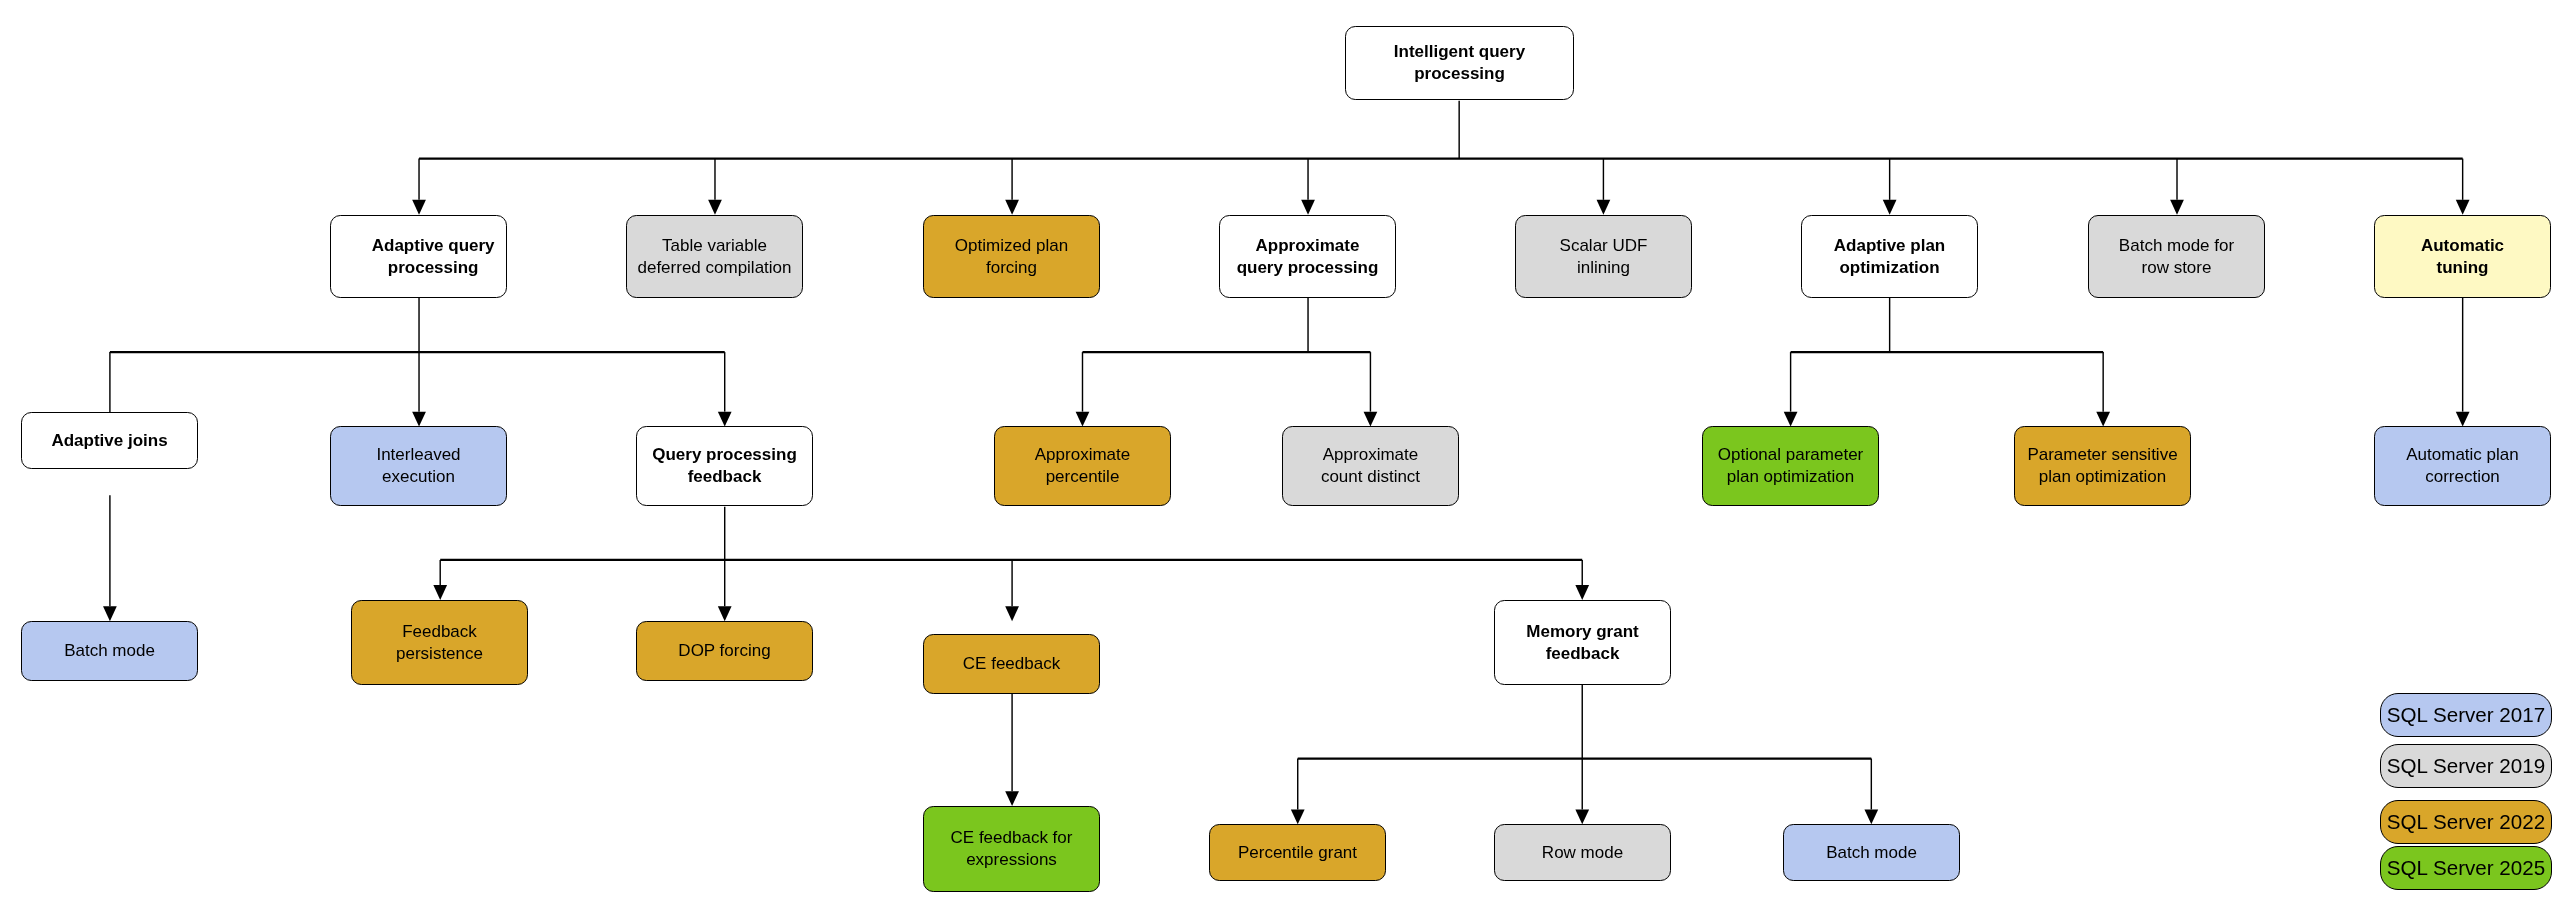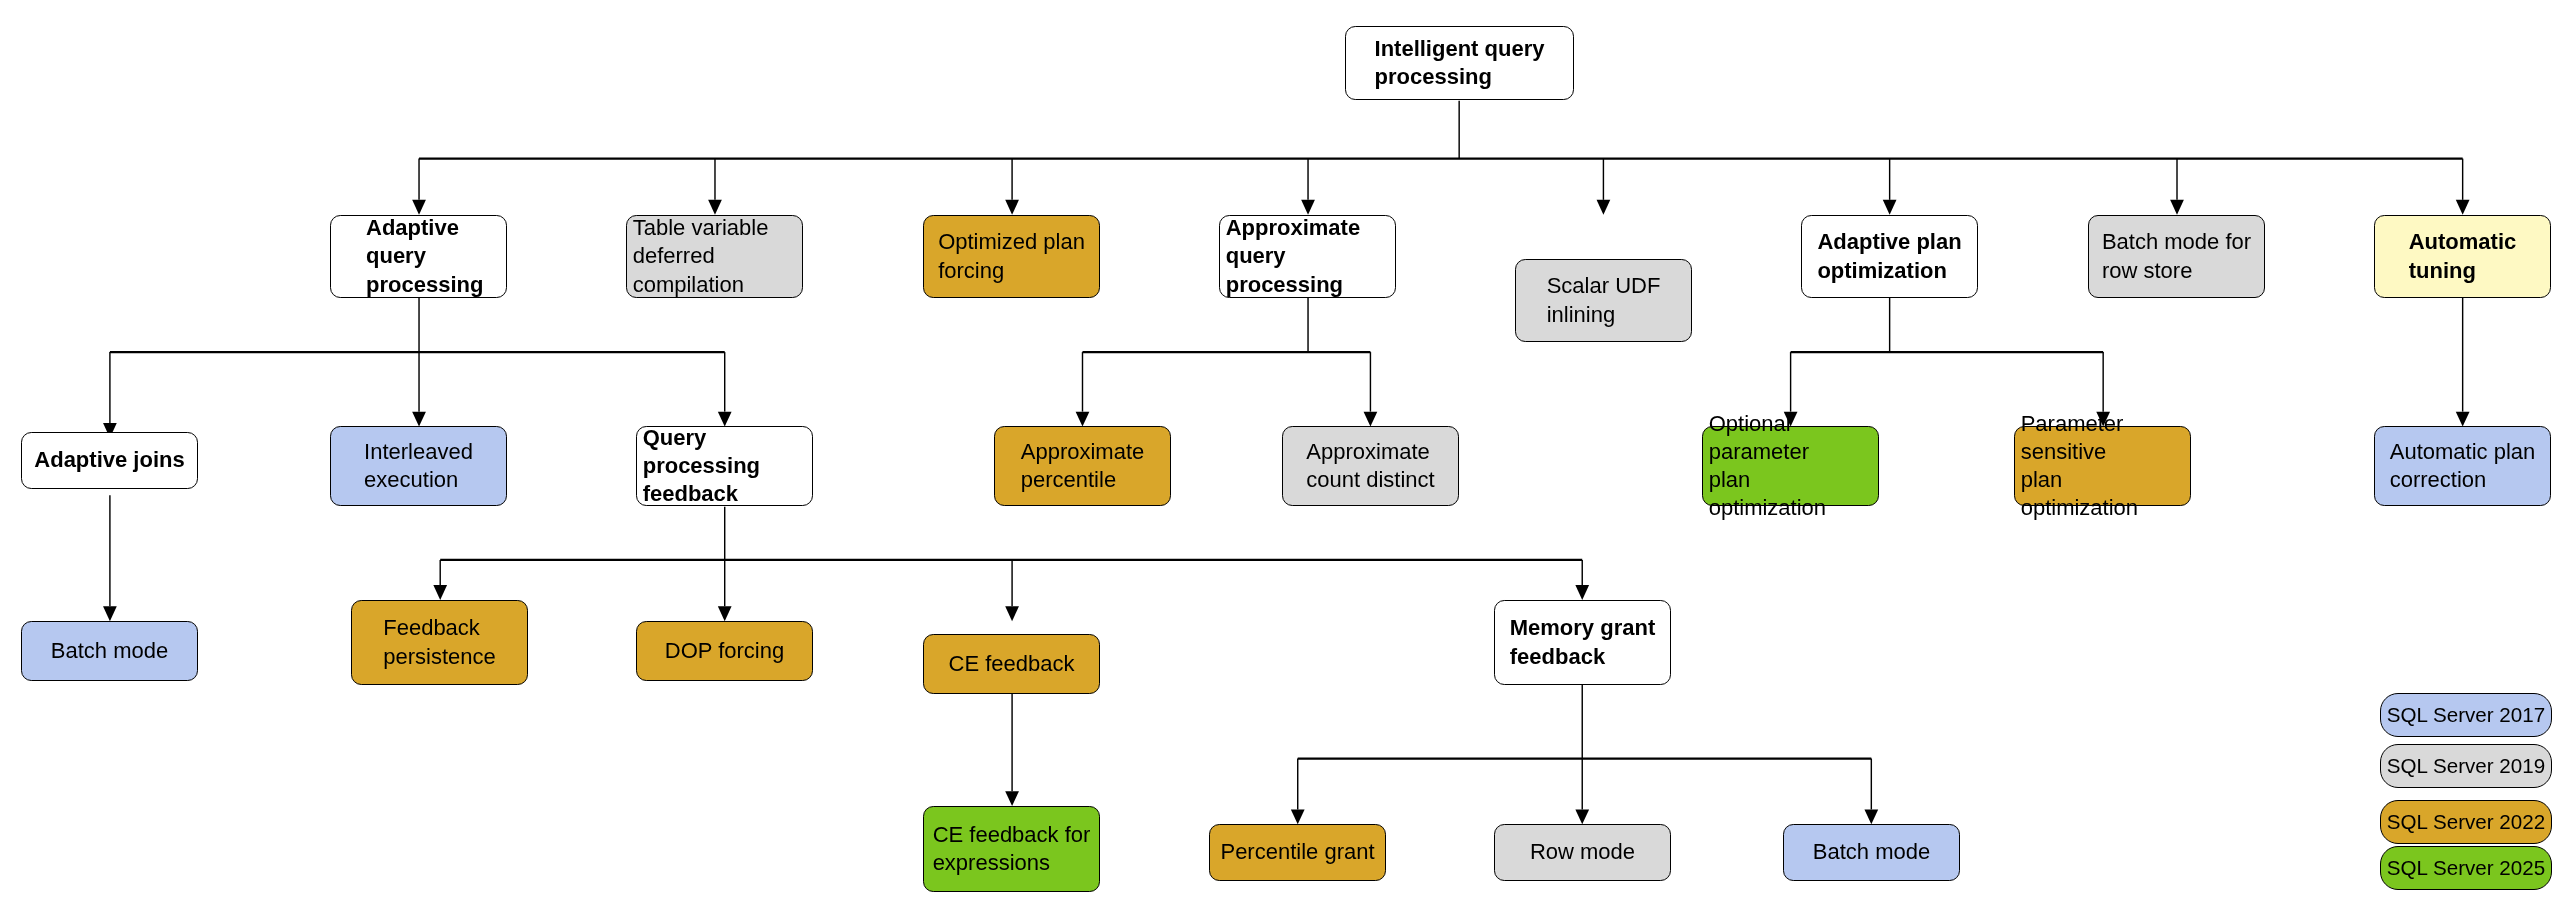--- a/index.html
+++ b/index.html
@@ -1,22 +1,22 @@
 <!DOCTYPE html>
 <html style="font-size:9.2px"><head>
 <meta charset="utf-8">
 <style>
   html,body{margin:0;padding:0;background:#ffffff;}
   body{width:2576px;height:916px;font-family:"Liberation Sans",sans-serif;}
   .canvas{position:relative;width:2576px;height:916px;background:#ffffff;overflow:hidden;}
   .layer{position:absolute;left:0;top:0;}
   .node{
     position:absolute;display:flex;align-items:center;justify-content:center;
-    box-sizing:border-box;border:1.1px solid #000;border-radius:10.3px;
-    font-size:22px;line-height:1.28;color:#000;white-space:pre-line;padding:0 5.7px;
+    text-align:center;box-sizing:border-box;border:1.1px solid #000;border-radius:10.3px;
+    font-size:17px;line-height:1.28;color:#000;white-space:pre-line;padding:0 5.7px;
   }
   .node.cat{border-width:1.7px;font-weight:bold;}
   .legend-item{
     position:absolute;display:flex;align-items:center;justify-content:center;
     box-sizing:border-box;border:1.4px solid #000;border-radius:18px;
     font-size:20.6px;color:#000;text-align:center;
   }
 </style>
 </head>
 <body>
@@ -67,30 +67,30 @@
 processing</div>
 
   <div class="node cat" style="left: 330px; top: 215px; width: 177px; height: 83px; background-color: rgb(255, 255, 255); padding-left: 35px;">Adaptive query
 processing</div>
   <div class="node" style="left: 626px; top: 215px; width: 177px; height: 83px; background-color: rgb(217, 217, 217);">Table variable
 deferred compilation</div>
   <div class="node" style="left: 923px; top: 215px; width: 177px; height: 83px; background-color: rgb(217, 166, 42);">Optimized plan
 forcing</div>
   <div class="node cat" style="left: 1219px; top: 215px; width: 177px; height: 83px; background-color: rgb(255, 255, 255);">Approximate
 query processing</div>
-  <div class="node" style="left: 1515px; top: 215px; width: 177px; height: 83px; background-color: rgb(217, 217, 217); margin-top: 44px;">Scalar UDF
+  <div class="node" style="left: 1515px; top: 215px; width: 177px; height: 83px; background-color: rgb(217, 217, 217);">Scalar UDF
 inlining</div>
   <div class="node cat" style="left: 1801px; top: 215px; width: 177px; height: 83px; background-color: rgb(255, 255, 255);">Adaptive plan
 optimization</div>
   <div class="node" style="left: 2088px; top: 215px; width: 177px; height: 83px; background-color: rgb(217, 217, 217); border-radius: 10px;">Batch mode for
 row store</div>
   <div class="node cat" style="left: 2374px; top: 215px; width: 177px; height: 83px; background-color: #fef9c3;">Automatic
 tuning</div>
 
-  <div class="node cat" style="left: 21px; top: 432px; width: 177px; height: 57px; background-color: rgb(255, 255, 255);">Adaptive joins</div>
+  <div class="node cat" style="left: 21px; top: 412px; width: 177px; height: 57px; background-color: rgb(255, 255, 255);">Adaptive joins</div>
   <div class="node" style="left: 330px; top: 426px; width: 177px; height: 80px; background-color: rgb(182, 200, 240);">Interleaved
 execution</div>
   <div class="node cat" style="left: 636px; top: 426px; width: 177px; height: 80px; background-color: rgb(255, 255, 255);">Query processing
 feedback</div>
   <div class="node" style="left: 994px; top: 426px; width: 177px; height: 80px; background-color: rgb(217, 166, 42);">Approximate
 percentile</div>
   <div class="node" style="left: 1282px; top: 426px; width: 177px; height: 80px; background-color: rgb(217, 217, 217);">Approximate
 count distinct</div>
   <div class="node" style="left: 1702px; top: 426px; width: 177px; height: 80px; background-color: rgb(123, 198, 30);">Optional parameter
 plan optimization</div>

